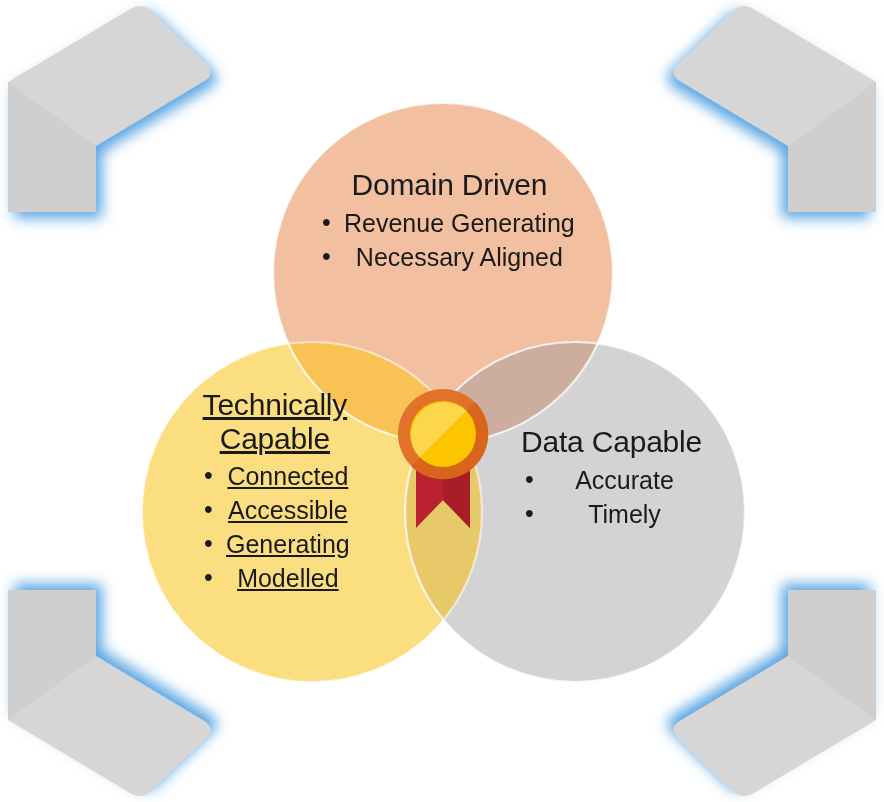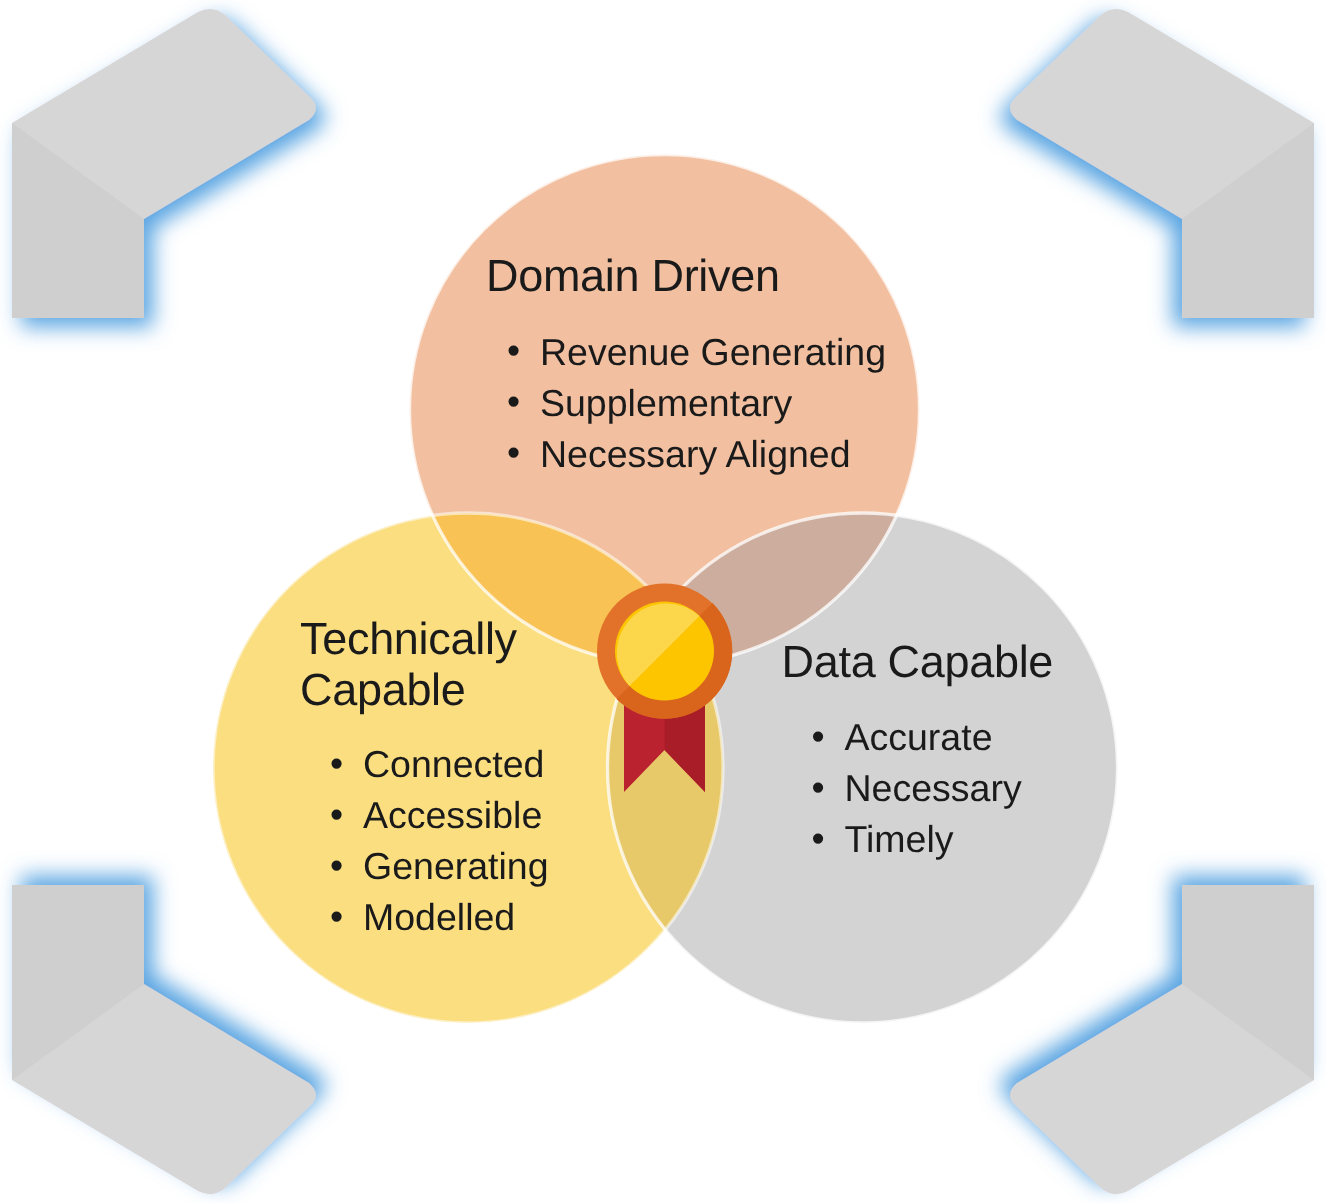--- a/index.html
+++ b/index.html
@@ -25,36 +25,37 @@
     width: 884px;
     height: 802px;
   }
   .txt-layer {
     position: absolute;
     left: 0;
     top: 0;
     width: 884px;
     height: 802px;
     pointer-events: none;
+    text-align: center;
   }
   .group-block {
     position: absolute;
     color: #1a1a1a;
   }
   .group-title {
     font-size: 30px;
     font-weight: 400;
     line-height: 1.12;
     letter-spacing: -0.2px;
     white-space: pre-line;
     margin: 0 0 4px 0;
   }
   .group-list {
     list-style: none;
-    margin: 16px;
+    margin: 0;
     padding: 0;
   }
   .group-list li {
     font-size: 25px;
     line-height: 1.36;
     position: relative;
     padding-left: 26px;
     white-space: nowrap;
   }
   .group-list li::before {
@@ -62,21 +63,21 @@
     position: absolute;
     left: 4px;
     top: -1px;
     font-size: 25px;
     line-height: 1.36;
   }
 
   
   #grp-domain   { left: 318px; top: 168px; }
   #grp-domain .group-title { margin-left: 6px; }
-  #grp-tech     { left: 200px; top: 410px; }
+  #grp-tech     { left: 200px; top: 388px; text-decoration: underline; }
   #grp-data     { left: 521px; top: 425px; }
 </style>
 </head>
 <body>
 
 <div id="stage">
 
   <svg class="layer" viewBox="0 0 884 802">
     <defs>
       <filter id="glowBlue" x="-60%" y="-60%" width="220%" height="220%">
@@ -164,39 +165,37 @@
       <path d="M 466.3 410.7 A 33 33 0 0 0 419.7 457.3 Z" fill="#FDD74B"></path>
     </g>
   </svg>
 
   <div class="txt-layer">
 
     <div class="group-block" id="grp-domain">
       <div class="group-title">Domain Driven</div>
       <ul class="group-list">
         <li>Revenue Generating</li>
-        <li>Supplementary</li>
         <li>Necessary Aligned</li>
       </ul>
     </div>
 
     <div class="group-block" id="grp-tech">
       <div class="group-title">Technically
 Capable</div>
       <ul class="group-list">
         <li>Connected</li>
         <li>Accessible</li>
         <li>Generating</li>
         <li>Modelled</li>
       </ul>
     </div>
 
     <div class="group-block" id="grp-data">
       <div class="group-title">Data Capable</div>
       <ul class="group-list">
         <li>Accurate</li>
-        <li>Necessary</li>
         <li>Timely</li>
       </ul>
     </div>
 
   </div>
 </div>
 
 </body></html>

